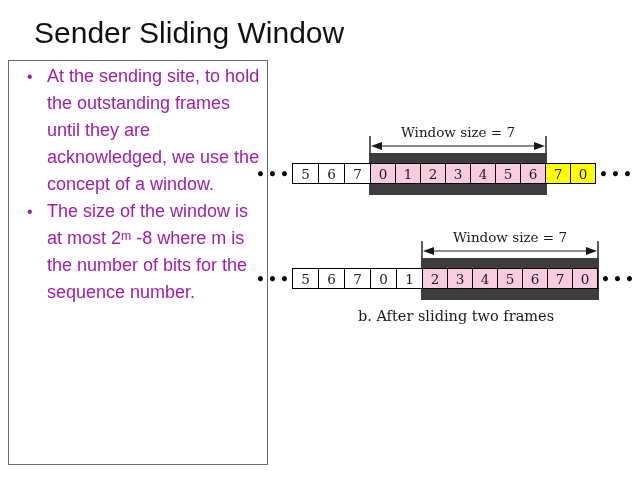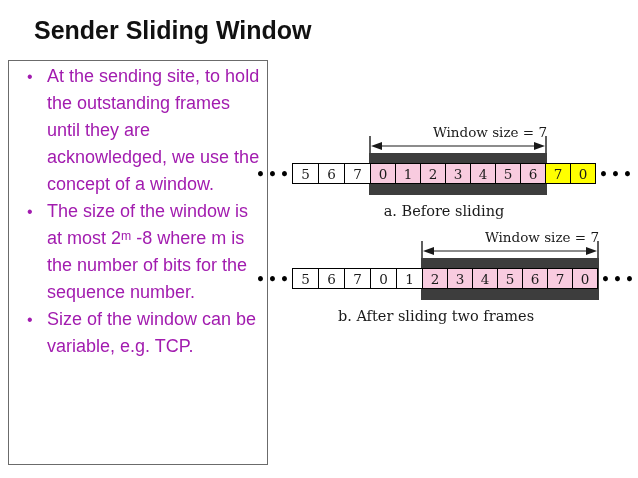--- a/index.html
+++ b/index.html
@@ -19,22 +19,22 @@
     height: 478px;
     background: #ffffff;
     overflow: hidden;
     font-family: "Liberation Sans", "DejaVu Sans", sans-serif;
     color: #111111;
   }
   .title {
     position: absolute;
     left: 34px;
     top: 16px;
-    font-size: 25px;
-    font-weight: bold;
+    font-size: 30px;
+    font-weight: normal;
     letter-spacing: 0px;
     color: #111111;
     white-space: nowrap;
   }
   .textbox {
     position: absolute;
     left: 8px;
     top: 60px;
     width: 260px;
     height: 405px;
@@ -58,21 +58,21 @@
     position: absolute;
     left: -20px;
     top: 0;
     font-size: 16px;
     line-height: 27px;
   }
   .diagram-layer { position: absolute; left: 0; top: 0; width: 638px; height: 478px; }
   .serif { font-family: "DejaVu Serif", "Liberation Serif", serif; color: var(--ink); }
   .win-label {
     position: absolute;
-    text-align: right;
+    text-align: center;
     font-size: 13.5px;
     white-space: nowrap;
   }
   .arrow-svg { position: absolute; overflow: visible; }
   .band { position: absolute; background: var(--band); }
   .cells-row { position: absolute; display: flex; }
   .cell {
     height: 21px;
     border: 1px solid var(--cell-border);
     margin-left: -1px;
@@ -115,34 +115,33 @@
   .dots-a-left  { left: 258px; top: 163px; width: 32px; }
   .dots-a-right { left: 601px; top: 163px; width: 32px; }
   .caption-a   { left: 292px; top: 203px; width: 304px; }
   
   .win-label-b { left: 421px; top: 229px; width: 178px; }
   .arrow-b     { left: 421px; top: 241px; width: 178px; height: 18px; }
   .band-b      { left: 421px; top: 258px; width: 178px; height: 42px; }
   .row-b       { left: 292px; top: 268px; }
   .dots-b-left  { left: 258px; top: 268px; width: 32px; }
   .dots-b-right { left: 603px; top: 268px; width: 32px; }
-  .caption-b   { left: 284px; top: 308px; width: 304px; }
+  .caption-b   { left: 304px; top: 308px; width: 304px; }
 </style>
 </head>
 <body>
 
 <div class="slide">
 
   <h1 class="title">Sender Sliding Window</h1>
 
   <div class="textbox">
     <ul>
       <li>At the sending site, to hold the outstanding frames until they are acknowledged, we use the concept of a window.</li>
       <li>The size of the window is at most 2ᵐ -8 where m is the number of bits for the sequence number.</li>
-      <li>Size of the window can be variable, e.g. TCP.</li>
     </ul>
   </div>
 
   <div class="diagram-layer">
     <div class="win-label serif win-label-a">Window size = 7</div>
     <svg class="arrow-svg arrow-a" viewBox="0 0 178 18" width="178" height="18">
       <line x1="1" y1="0" x2="1" y2="18" stroke="#1a1a1a" stroke-width="1.4"></line>
       <line x1="177" y1="0" x2="177" y2="18" stroke="#1a1a1a" stroke-width="1.4"></line>
       <line x1="8" y1="10" x2="170" y2="10" stroke="#1a1a1a" stroke-width="1.2"></line>
       <polygon points="2,10 13,6 13,14" fill="#1a1a1a"></polygon>
@@ -158,21 +157,20 @@
         <div class="cell window">2</div>
         <div class="cell window">3</div>
         <div class="cell window">4</div>
         <div class="cell window">5</div>
         <div class="cell window">6</div>
         <div class="cell next">7</div>
         <div class="cell next">0</div>
       </div>
     <div class="dots dots-a-left">•••</div>
     <div class="dots dots-a-right">•••</div>
-    <div class="caption serif caption-a">a. Before sliding</div>
   </div>
 
   <div class="diagram-layer">
     <div class="win-label serif win-label-b">Window size = 7</div>
     <svg class="arrow-svg arrow-b" viewBox="0 0 178 18" width="178" height="18">
       <line x1="1" y1="0" x2="1" y2="18" stroke="#1a1a1a" stroke-width="1.4"></line>
       <line x1="177" y1="0" x2="177" y2="18" stroke="#1a1a1a" stroke-width="1.4"></line>
       <line x1="8" y1="10" x2="170" y2="10" stroke="#1a1a1a" stroke-width="1.2"></line>
       <polygon points="2,10 13,6 13,14" fill="#1a1a1a"></polygon>
       <polygon points="176,10 165,6 165,14" fill="#1a1a1a"></polygon>

